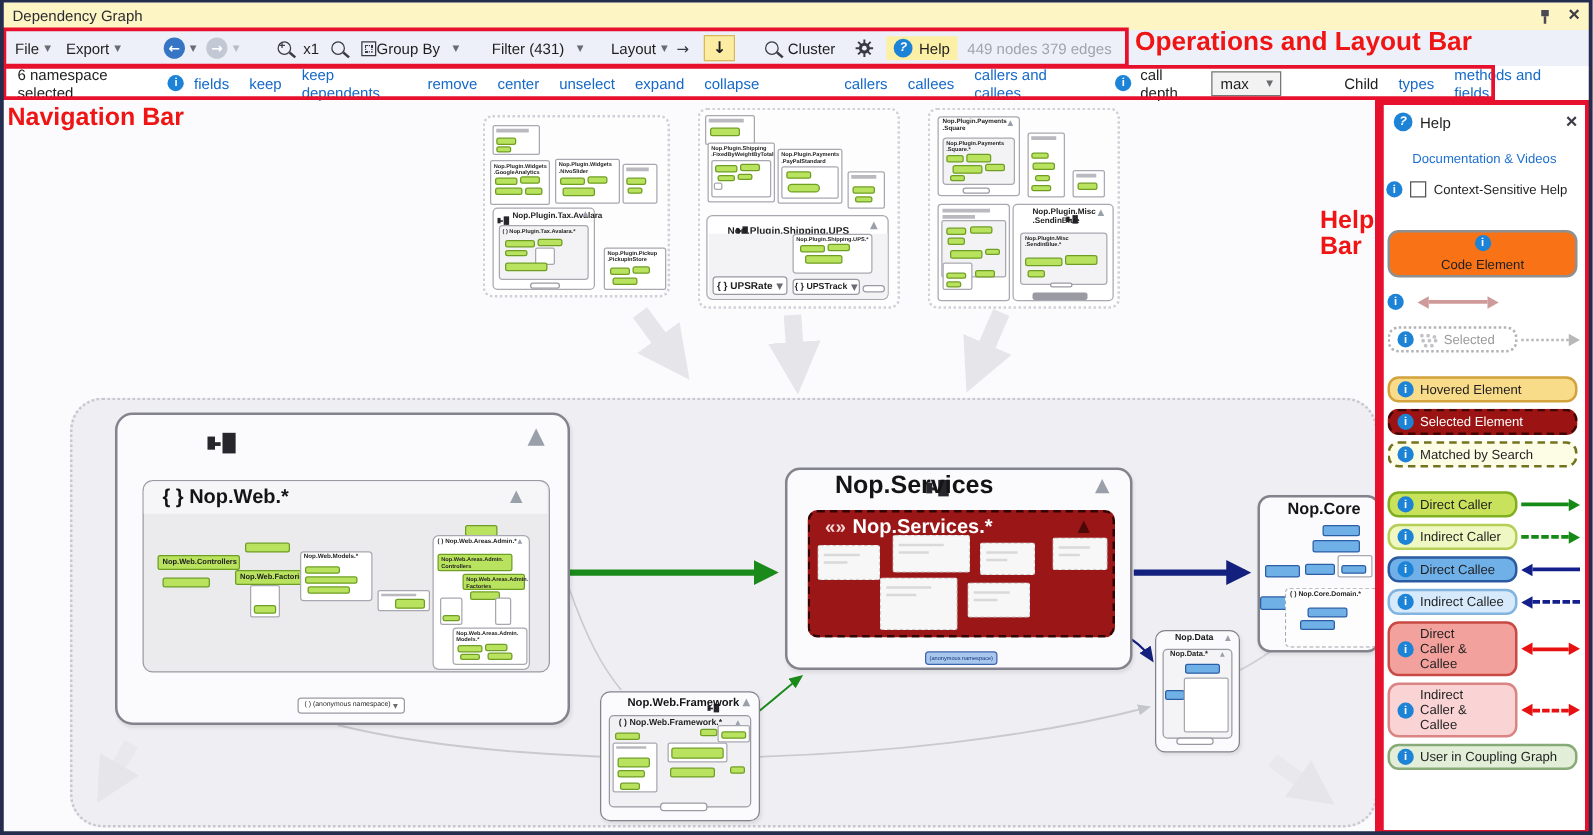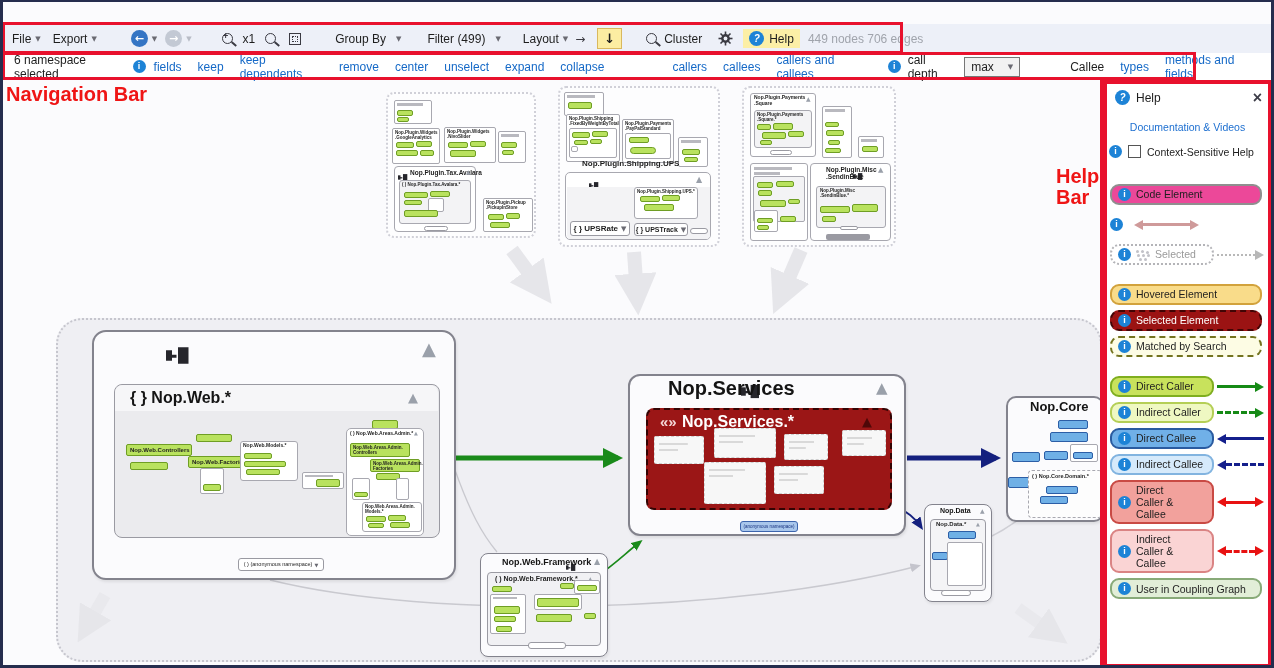--- a/index.html
+++ b/index.html
@@ -114,20 +114,26 @@
   .gap-sm{margin-top:13px;} .gap-lg{margin-top:19px;} .gap-xl{margin-top:24px;}
   .dots{position:relative;width:14px;height:12px;flex:0 0 auto;}
   .dots::before{content:"";position:absolute;left:0;top:1px;width:3px;height:3px;border-radius:50%;background:#c2c2c8;
      box-shadow:5px 0 0 #c2c2c8,10px 1px 0 #c2c2c8,1px 4px 0 #c2c2c8,6px 4px 0 #c2c2c8,11px 4px 0 #c2c2c8,3px 8px 0 #c2c2c8,8px 8px 0 #c2c2c8;}
 </style>
 </head>
 <body>
 
 <div id="app">
 
+  <div id="titlebar">
+    <span class="t">Dependency Graph</span>
+    <span style="flex:1"></span>
+    <span class="pin-icon"></span>
+    <span class="close-x"></span>
+  </div>
 
   <div id="toolbar">
     <span class="tbtn">
         <span>File</span>
         <i class="chev"></i>
       </span>
     <span class="tbtn" style="margin-left:12px">
         <span>Export</span>
         <i class="chev"></i>
       </span>
@@ -144,26 +150,26 @@
           <span class="pm">+</span>
         </span>
       </span>
     <span style="margin-left:10px">x1</span>
     <span class="tbtn" style="margin-left:10px">
         <span class="mag"></span>
       </span>
     <span class="tbtn" style="margin-left:13px">
         <span class="fit-icon"></span>
       </span>
-    <span class="tbtn" style="margin-left:34px">
+    <span class="tbtn" style="">
         <span>Group By</span>
         <i class="chev" style="margin-left:10px"></i>
       </span>
     <span class="tbtn" style="margin-left:26px">
-        <span>Filter (499)</span>
+        <span>Filter (431)</span>
         <i class="chev" style="margin-left:10px"></i>
       </span>
     <span class="tbtn" style="margin-left:22px">
         <span>Layout</span>
         <i class="chev"></i>
       </span>
     <span style="margin-left:7px;font-family:'DejaVu Sans',sans-serif;color:#3a3a42">→</span>
     <span class="ybtn" style="margin-left:12px">
         <i class="down-arrow"></i>
       </span>
@@ -180,21 +186,21 @@
             <line x1="12.5" y1="2.5" x2="2.5" y2="12.5"></line>
           </g>
         <circle cx="7.5" cy="7.5" r="4.4" fill="#3a3a42"></circle>
           <circle cx="7.5" cy="7.5" r="1.9" fill="#edf0f8"></circle>
       </svg>
     </span>
     <span class="tbtn ybtn" style="margin-left:10px;border:none;background:#fcefa6">
         <i class="qcirc"></i>
         <span>Help</span>
       </span>
-    <span class="status" style="margin-left:8px">449 nodes 706 edges</span>
+    <span class="status" style="margin-left:8px">449 nodes 379 edges</span>
   </div>
 
   <div id="navbar">
     <span style="margin-right:10px">6 namespace selected</span>
     <i class="inf" style="margin-right:8px"></i>
     <span class="nlink">fields</span>
     <span class="nlink">keep</span>
     <span class="nlink">keep dependents</span>
     <span class="nlink">remove</span>
     <span class="nlink">center</span>
@@ -203,21 +209,21 @@
     <span class="nlink">collapse</span>
     <span class="nlink" style="margin-left:52px">callers</span>
     <span class="nlink">callees</span>
     <span class="nlink">callers and callees</span>
     <i class="inf" style="margin-left:6px;margin-right:7px"></i>
     <span style="margin-right:10px">call depth</span>
     <span class="dd">
         <span>max</span>
         <i class="chev"></i>
       </span>
-    <span style="margin-left:50px;margin-right:16px">Callee</span>
+    <span style="margin-left:50px;margin-right:16px">Child</span>
     <span class="nlink">types</span>
     <span class="nlink">methods and fields</span>
   </div>
 
   <div id="canvas">
 
     
     <div class="cluster-bg" style="left:54px;top:238px;width:1046px;height:344px"></div>
 
     
@@ -338,21 +344,21 @@
 .PayPalStandard</span>
       <i class="wb" style="left:623px;top:53px;width:46px;height:26px"></i>
       <i class="gn" style="left:627px;top:57px;width:20px;height:6px"></i>
       <i class="gn" style="left:628px;top:67px;width:26px;height:7px;border-radius:4px"></i>
     <span class="tb" style="left:676px;top:57px;width:30px;height:30px"></span>
       <i class="bar" style="left:679px;top:60px;width:20px"></i>
       <i class="gn" style="left:680px;top:69px;width:18px;height:6px"></i>
       <i class="gn" style="left:682px;top:77px;width:14px;height:5px"></i>
     <div class="tb" style="left:563px;top:92px;width:146px;height:68px;border-width:1.5px;border-radius:5px"></div>
       <span class="asm sm abs" style="left:568px;top:97px"></span>
-      <span class="lbl t8 b" style="left:580px;top:79px">Nop.Plugin.Shipping.UPS</span>
+      <span class="lbl t8 b" style="left:580px;top:100px">Nop.Plugin.Shipping.UPS</span>
       <span class="tri abs" style="left:694px;top:96px;font-size:8px"></span>
       <div class="abs" style="left:564.5px;top:107px;width:143px;height:52px;background:#f3f3f5;border-radius:0 0 4px 4px"></div>
       <div class="tb" style="left:632px;top:107px;width:64px;height:32px;border-radius:3px"></div>
       <span class="lbl t4 b" style="left:635px;top:109px">Nop.Plugin.Shipping.UPS.*</span>
       <i class="gn" style="left:638px;top:116px;width:20px;height:6px"></i>
       <i class="gn" style="left:660px;top:115px;width:18px;height:6px"></i>
       <i class="gn" style="left:642px;top:124px;width:30px;height:7px"></i>
       <span class="pillw" style="left:568px;top:141px;width:60px;height:15px">
         <span class="t8 b">{ } UPSRate</span>
         <i class="chev" style="margin-left:3px"></i>
@@ -540,37 +546,38 @@
       <i class="bn" style="left:1038px;top:416px;width:28px;height:8px"></i>
 
     
     <span class="red-lbl" style="left:4px;top:4px;font-size:20px">Navigation Bar</span>
     <span class="red-lbl pre" style="left:1054px;top:86px;font-size:20px">Help
 Bar</span>
   </div>
 
   <div class="red-box" style="left:2px;top:22px;width:901px;height:32px"></div>
   <div class="red-box" style="left:2px;top:52px;width:1194px;height:28px"></div>
+  <span class="red-lbl" style="left:908px;top:23px;font-size:21px;z-index:31">Operations and Layout Bar</span>
 
   <div id="help-panel">
     <div class="hp-head">
       <i class="qcirc" style="margin-right:0"></i>
       <span class="hp-title">Help</span>
       <span class="close-x"></span>
     </div>
     <div class="doc-link">Documentation &amp; Videos</div>
     <div class="ctx-row">
       <i class="inf"></i>
       <span class="cb"></span>
       <span>Context-Sensitive Help</span>
     </div>
 
     <div id="legend">
       <div class="lg-row w-full">
-        <span class="lg-box" style="background: #ec4899; border-color: rgb(143, 143, 143); border-style: solid; color: rgb(30, 30, 30);">
+        <span class="lg-box" style="background: #f97316; border-color: rgb(143, 143, 143); border-style: solid; color: rgb(30, 30, 30); flex-direction: column;">
             <i class="inf"></i>
             <span class="txt">Code Element</span>
           </span>
       </div>
       <div class="lg-row gap-sm">
         <i class="inf" style="margin-right:8px"></i>
 
         <span class="lg-arrow" style="max-width:70px">
             <i class="head-l" style="display: block; border-right-color: rgb(207, 154, 154);"></i>
             <i class="shaft" style="border-top-style: solid; border-top-color: rgb(207, 154, 154);"></i>

